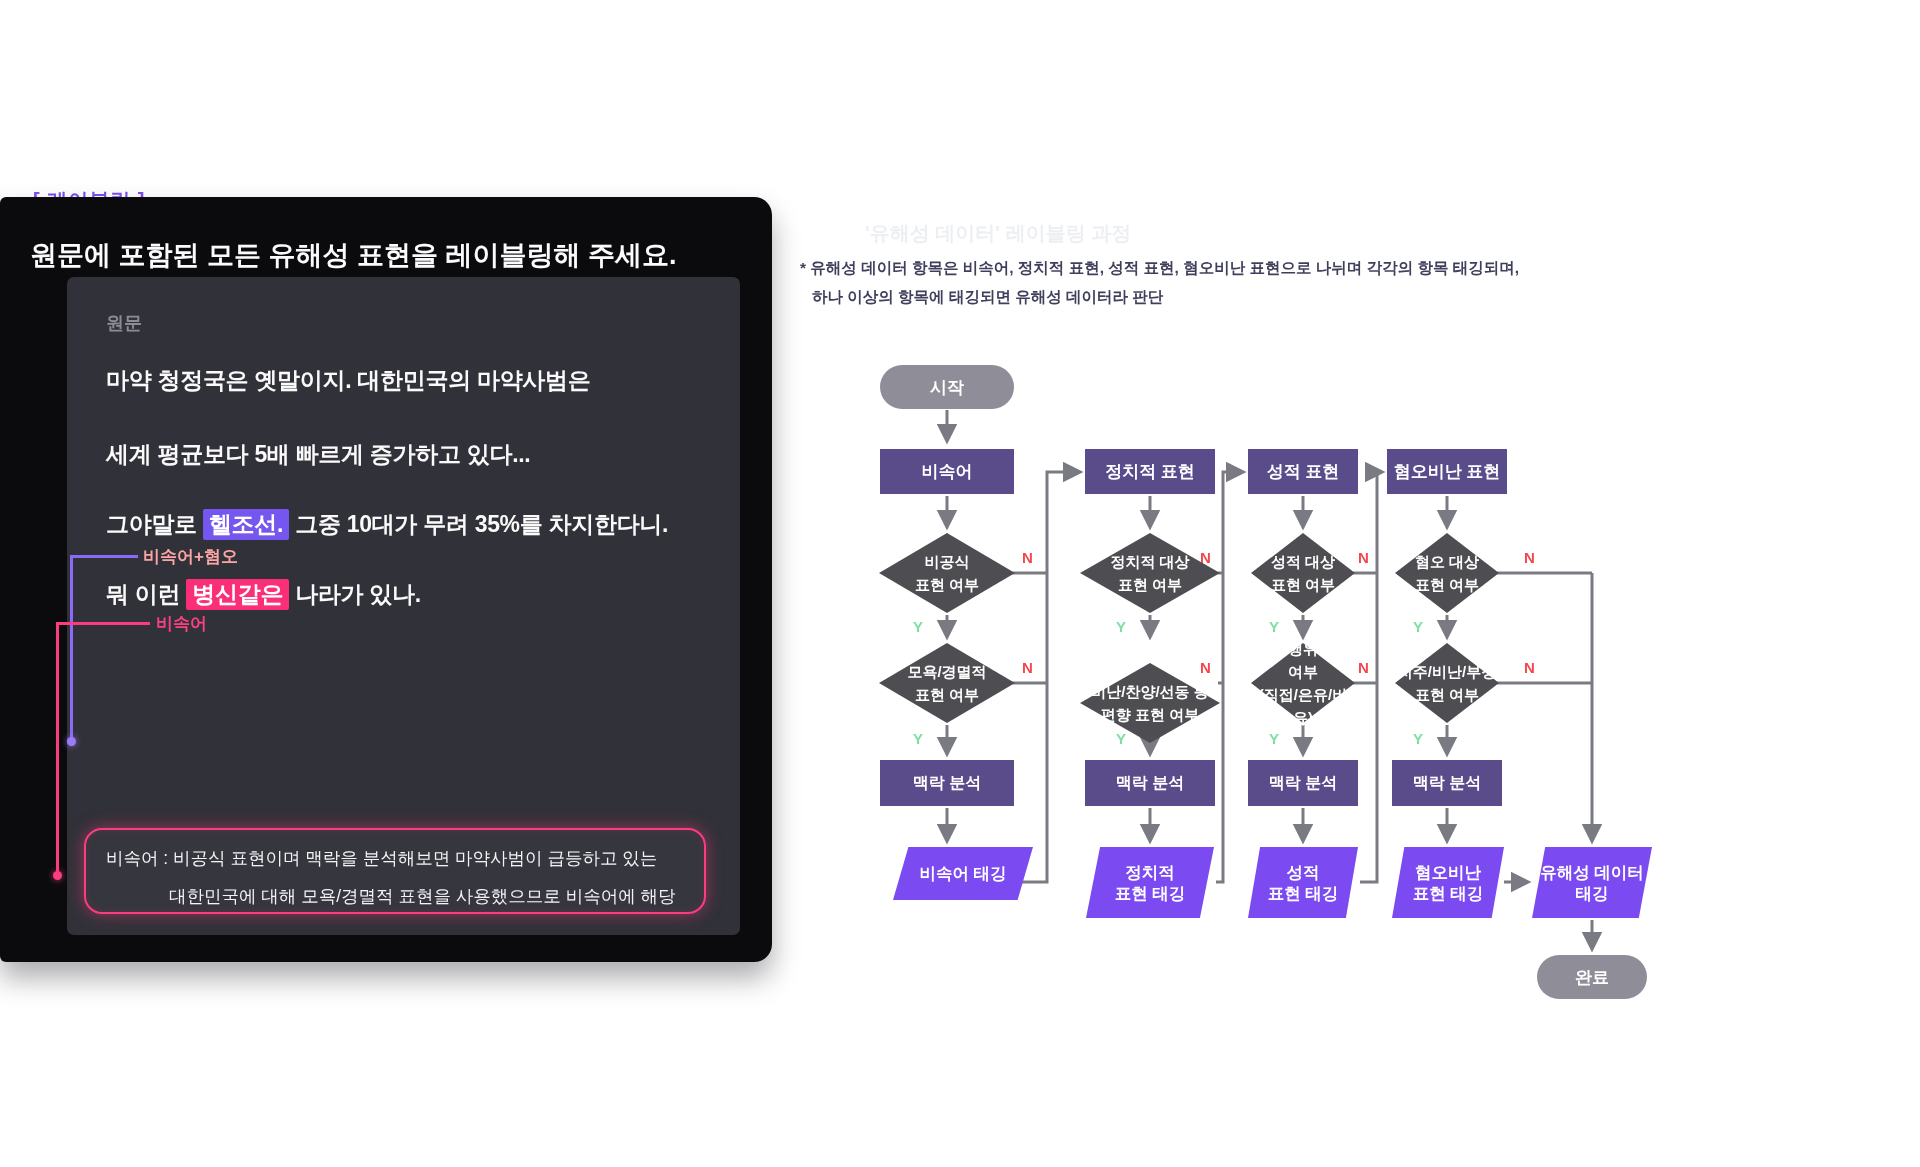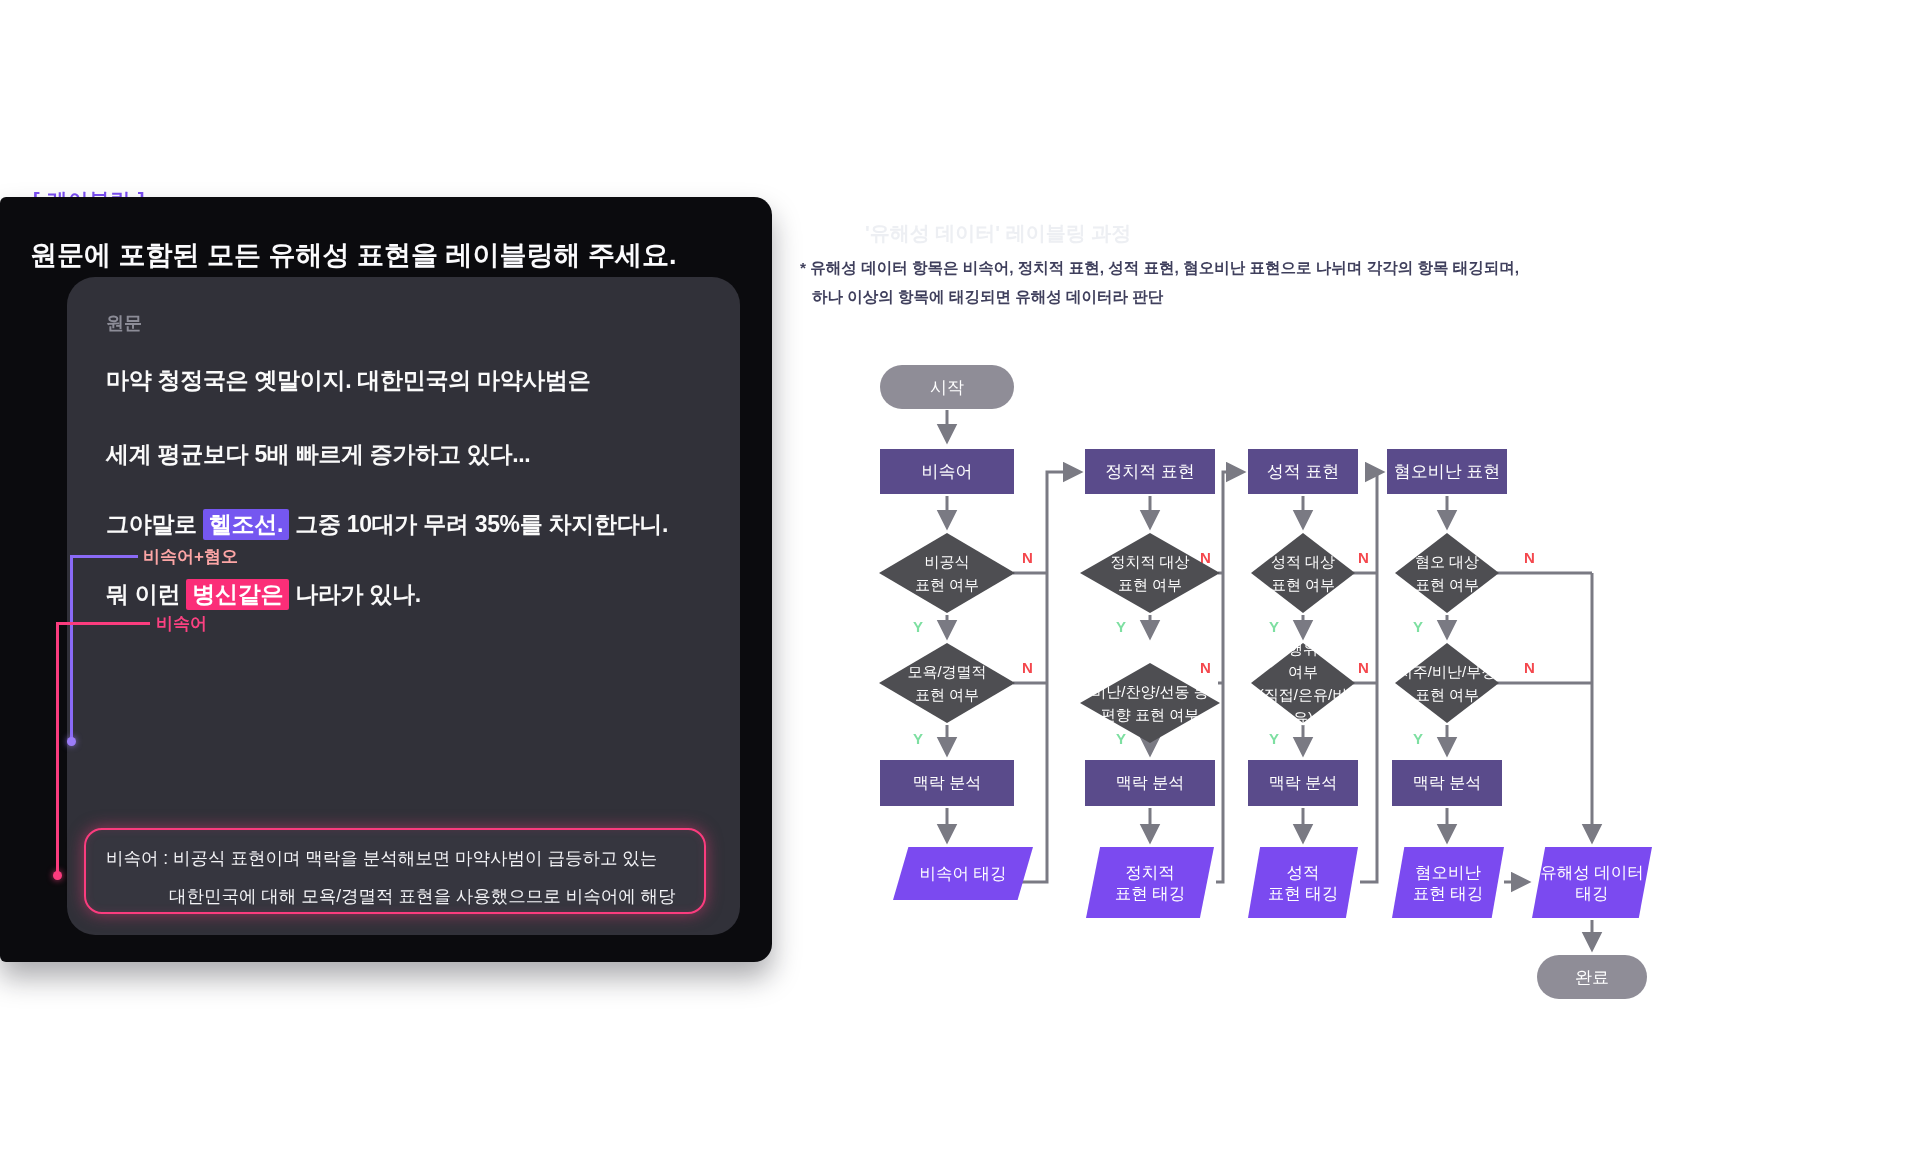--- a/index.html
+++ b/index.html
@@ -6,21 +6,21 @@
   #stage{position:relative;width:1920px;height:1167px;overflow:hidden;
          font-family:"Liberation Sans","DejaVu Sans",sans-serif;background:#ffffff;}
 
   
   .page-title{position:absolute;left:33px;top:148px;font-size:20px;font-weight:800;
               color:#7b4ff2;letter-spacing:1px;margin-top:39px;}
   .panel{position:absolute;left:0;top:197px;width:772px;height:765px;background:#0b0b0e;
          border-radius:6px 18px 18px 6px;box-shadow:0 16px 28px rgba(20,20,30,.35);}
   .prompt{position:absolute;left:30px;top:40px;font-size:27px;font-weight:700;color:#fbfbfd;}
   .card{position:absolute;left:67px;top:80px;width:673px;height:658px;background:#313139;
-        border-radius:28px;}
+        border-radius:7px;}
   .card-label{position:absolute;left:39px;top:34px;font-size:18px;font-weight:600;color:#8c8c97;}
   .cardline{position:absolute;left:39px;font-size:23px;font-weight:600;color:#fafafa;
             letter-spacing:-0.3px;white-space:nowrap;}
   .hl{padding:2px 6px 3px 6px;border-radius:2px;color:#ffffff;font-style:normal;}
   .hl-purple{background:#7557f0;}
   .hl-pink{background:#fb2e78;}
   .anno{position:absolute;font-size:17px;font-weight:700;white-space:nowrap;}
   .anno-purple{color:#fca5a5;}
   .anno-pink{color:#fb4181;}
   .conn{position:absolute;}
@@ -35,21 +35,21 @@
   .notebox-pink{border:2.5px solid #fb3c7e;box-shadow:0 0 16px rgba(251,60,126,.5), inset 0 0 8px rgba(251,60,126,.12);}
   .nline{position:relative;font-size:17.5px;font-weight:500;color:#f3f3f6;height:38px;
          line-height:38px;white-space:nowrap;}
 
   
   .ghost-title{position:absolute;left:865px;top:220px;font-size:20px;font-weight:800;color:#edeff3;}
   .side-note{position:absolute;font-size:15.5px;font-weight:700;color:#3f3f5c;white-space:nowrap;}
 
   
   .fnode{position:absolute;display:flex;align-items:center;justify-content:center;
-         color:#ffffff;font-weight:400;text-align:center;box-sizing:border-box;}
+         color:#ffffff;font-weight:700;text-align:center;box-sizing:border-box;}
   .fpill{background:#8f8d97;border-radius:24px;font-size:17px;}
   .fbox{background:#5a4b8b;font-size:17px;}
   .fctx{background:#5a4b8b;font-size:16px;}
   .fdiamond{background:transparent;}
   .fdiamond .dshape{position:absolute;left:0;top:0;right:0;bottom:0;background:#4e4e52;
         clip-path:polygon(50% 0,100% 50%,50% 100%,0 50%);}
   .fdiamond span{position:relative;z-index:1;width:max-content;font-size:15px;line-height:23px;
         white-space:pre-line;}
   .ftag{background:#7b4af0;font-size:16.5px;line-height:21px;white-space:pre-line;
         clip-path:polygon(11% 0,100% 0,89% 100%,0 100%);}

